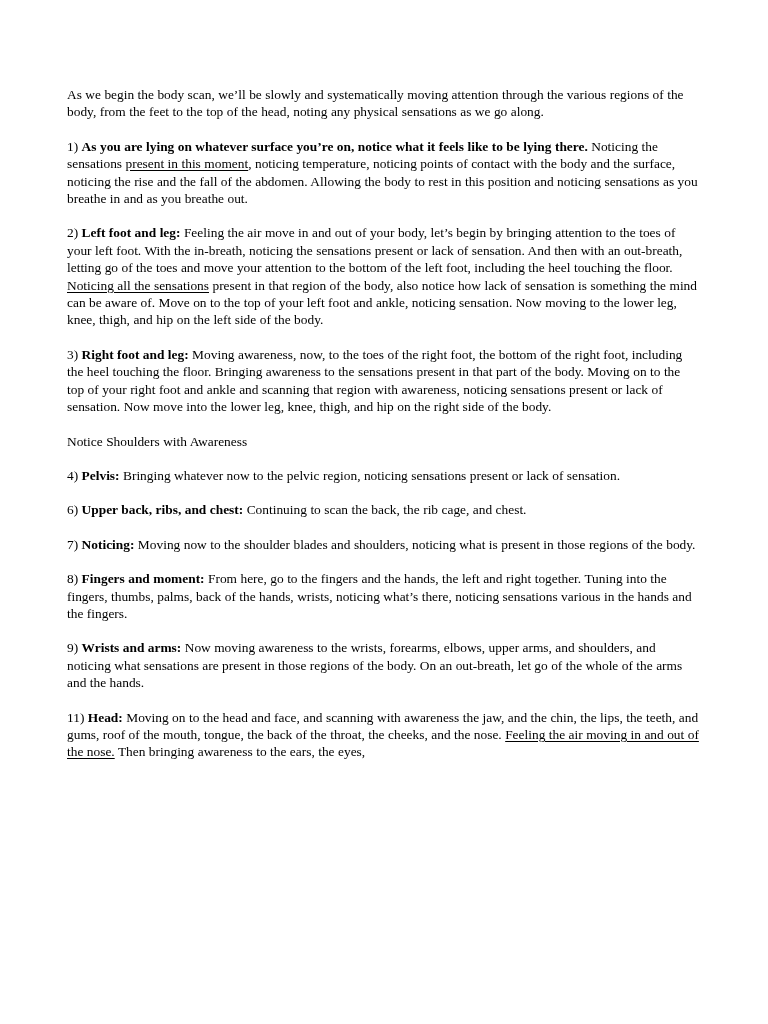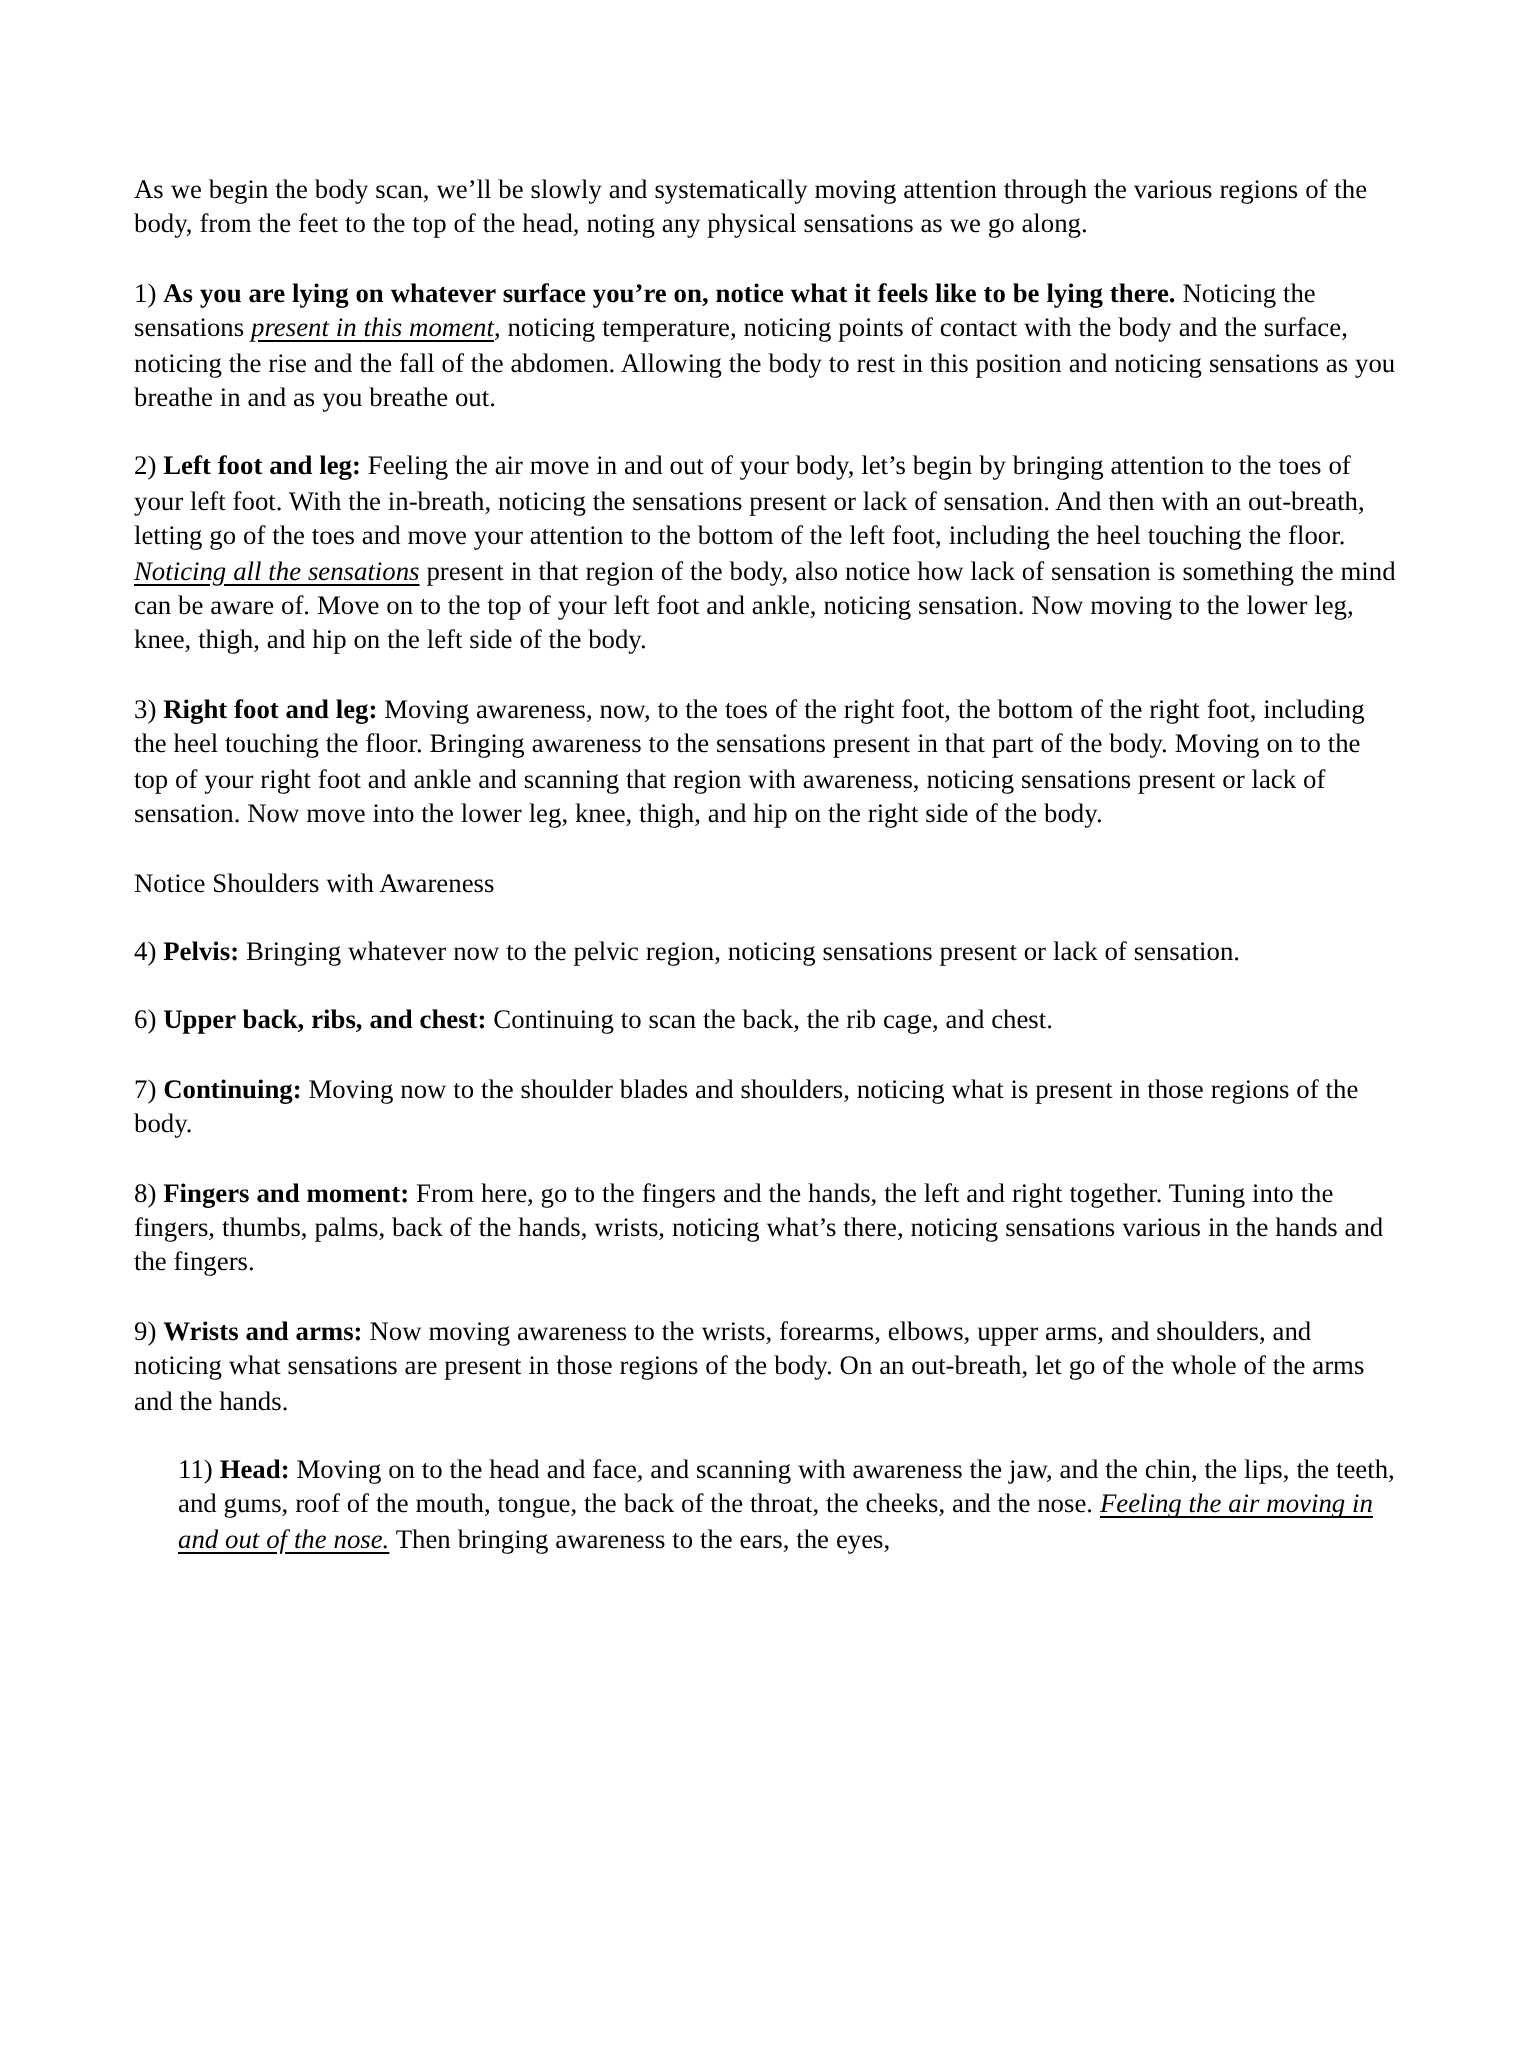--- a/index.html
+++ b/index.html
@@ -29,41 +29,39 @@
     text-align: left;
   }
   .para {
     margin: 0 0 17px 0;
     padding: 0;
     text-align: left;
     word-spacing: 0.1px;
   }
   .para:last-child {
     margin-bottom: 0;
-    margin-left: 22px;
   }
   .b {
     font-weight: bold;
   }
   .u {
     text-decoration: underline;
     text-underline-offset: 1.5px;
-    font-style: italic;
   }
 </style>
 </head>
 <body>
 
 <div class="page">
   <div class="doc-body" id="doc-body">
       <p class="para"><span>As we begin the body scan, we’ll be slowly and systematically moving attention through the various regions of the body, from the feet to the top of the head, noting any physical sensations as we go along.</span></p>
       <p class="para"><span>1) </span><span class="b">As you are lying on whatever surface you’re on, notice what it feels like to be lying there.</span><span> Noticing the sensations </span><span class="u">present in this moment</span><span>, noticing temperature, noticing points of contact with the body and the surface, noticing the rise and the fall of the abdomen. Allowing the body to rest in this position and noticing sensations as you breathe in and as you breathe out.</span></p>
       <p class="para"><span>2) </span><span class="b">Left foot and leg:</span><span> Feeling the air move in and out of your body, let’s begin by bringing attention to the toes of your left foot. With the in-breath, noticing the sensations present or lack of sensation. And then with an out-breath, letting go of the toes and move your attention to the bottom of the left foot, including the heel touching the floor. </span><span class="u">Noticing all the sensations</span><span> present in that region of the body, also notice how lack of sensation is something the mind can be aware of. Move on to the top of your left foot and ankle, noticing sensation. Now moving to the lower leg, knee, thigh, and hip on the left side of the body.</span></p>
       <p class="para"><span>3) </span><span class="b">Right foot and leg:</span><span> Moving awareness, now, to the toes of the right foot, the bottom of the right foot, including the heel touching the floor. Bringing awareness to the sensations present in that part of the body. Moving on to the top of your right foot and ankle and scanning that region with awareness, noticing sensations present or lack of sensation. Now move into the lower leg, knee, thigh, and hip on the right side of the body.</span></p>
       <p class="para"><span>Notice Shoulders with Awareness</span></p>
       <p class="para"><span>4) </span><span class="b">Pelvis:</span><span> Bringing whatever now to the pelvic region, noticing sensations present or lack of sensation.</span></p>
       <p class="para"><span>6) </span><span class="b">Upper back, ribs, and chest:</span><span> Continuing to scan the back, the rib cage, and chest.</span></p>
-      <p class="para"><span>7) </span><span class="b">Continuing:</span><span> Moving now to the shoulder blades and shoulders, noticing what is present in those regions of the body.</span></p>
+      <p class="para"><span>7) </span><span class="b">Noticing:</span><span> Moving now to the shoulder blades and shoulders, noticing what is present in those regions of the body.</span></p>
       <p class="para"><span>8) </span><span class="b">Fingers and moment:</span><span> From here, go to the fingers and the hands, the left and right together. Tuning into the fingers, thumbs, palms, back of the hands, wrists, noticing what’s there, noticing sensations various in the hands and the fingers.</span></p>
       <p class="para"><span>9) </span><span class="b">Wrists and arms:</span><span> Now moving awareness to the wrists, forearms, elbows, upper arms, and shoulders, and noticing what sensations are present in those regions of the body. On an out-breath, let go of the whole of the arms and the hands.</span></p>
       <p class="para"><span>11) </span><span class="b">Head:</span><span> Moving on to the head and face, and scanning with awareness the jaw, and the chin, the lips, the teeth, and gums, roof of the mouth, tongue, the back of the throat, the cheeks, and the nose. </span><span class="u">Feeling the air moving in and out of the nose.</span><span> Then bringing awareness to the ears, the eyes,</span></p>
     </div>
 </div>
 
 </body></html>

